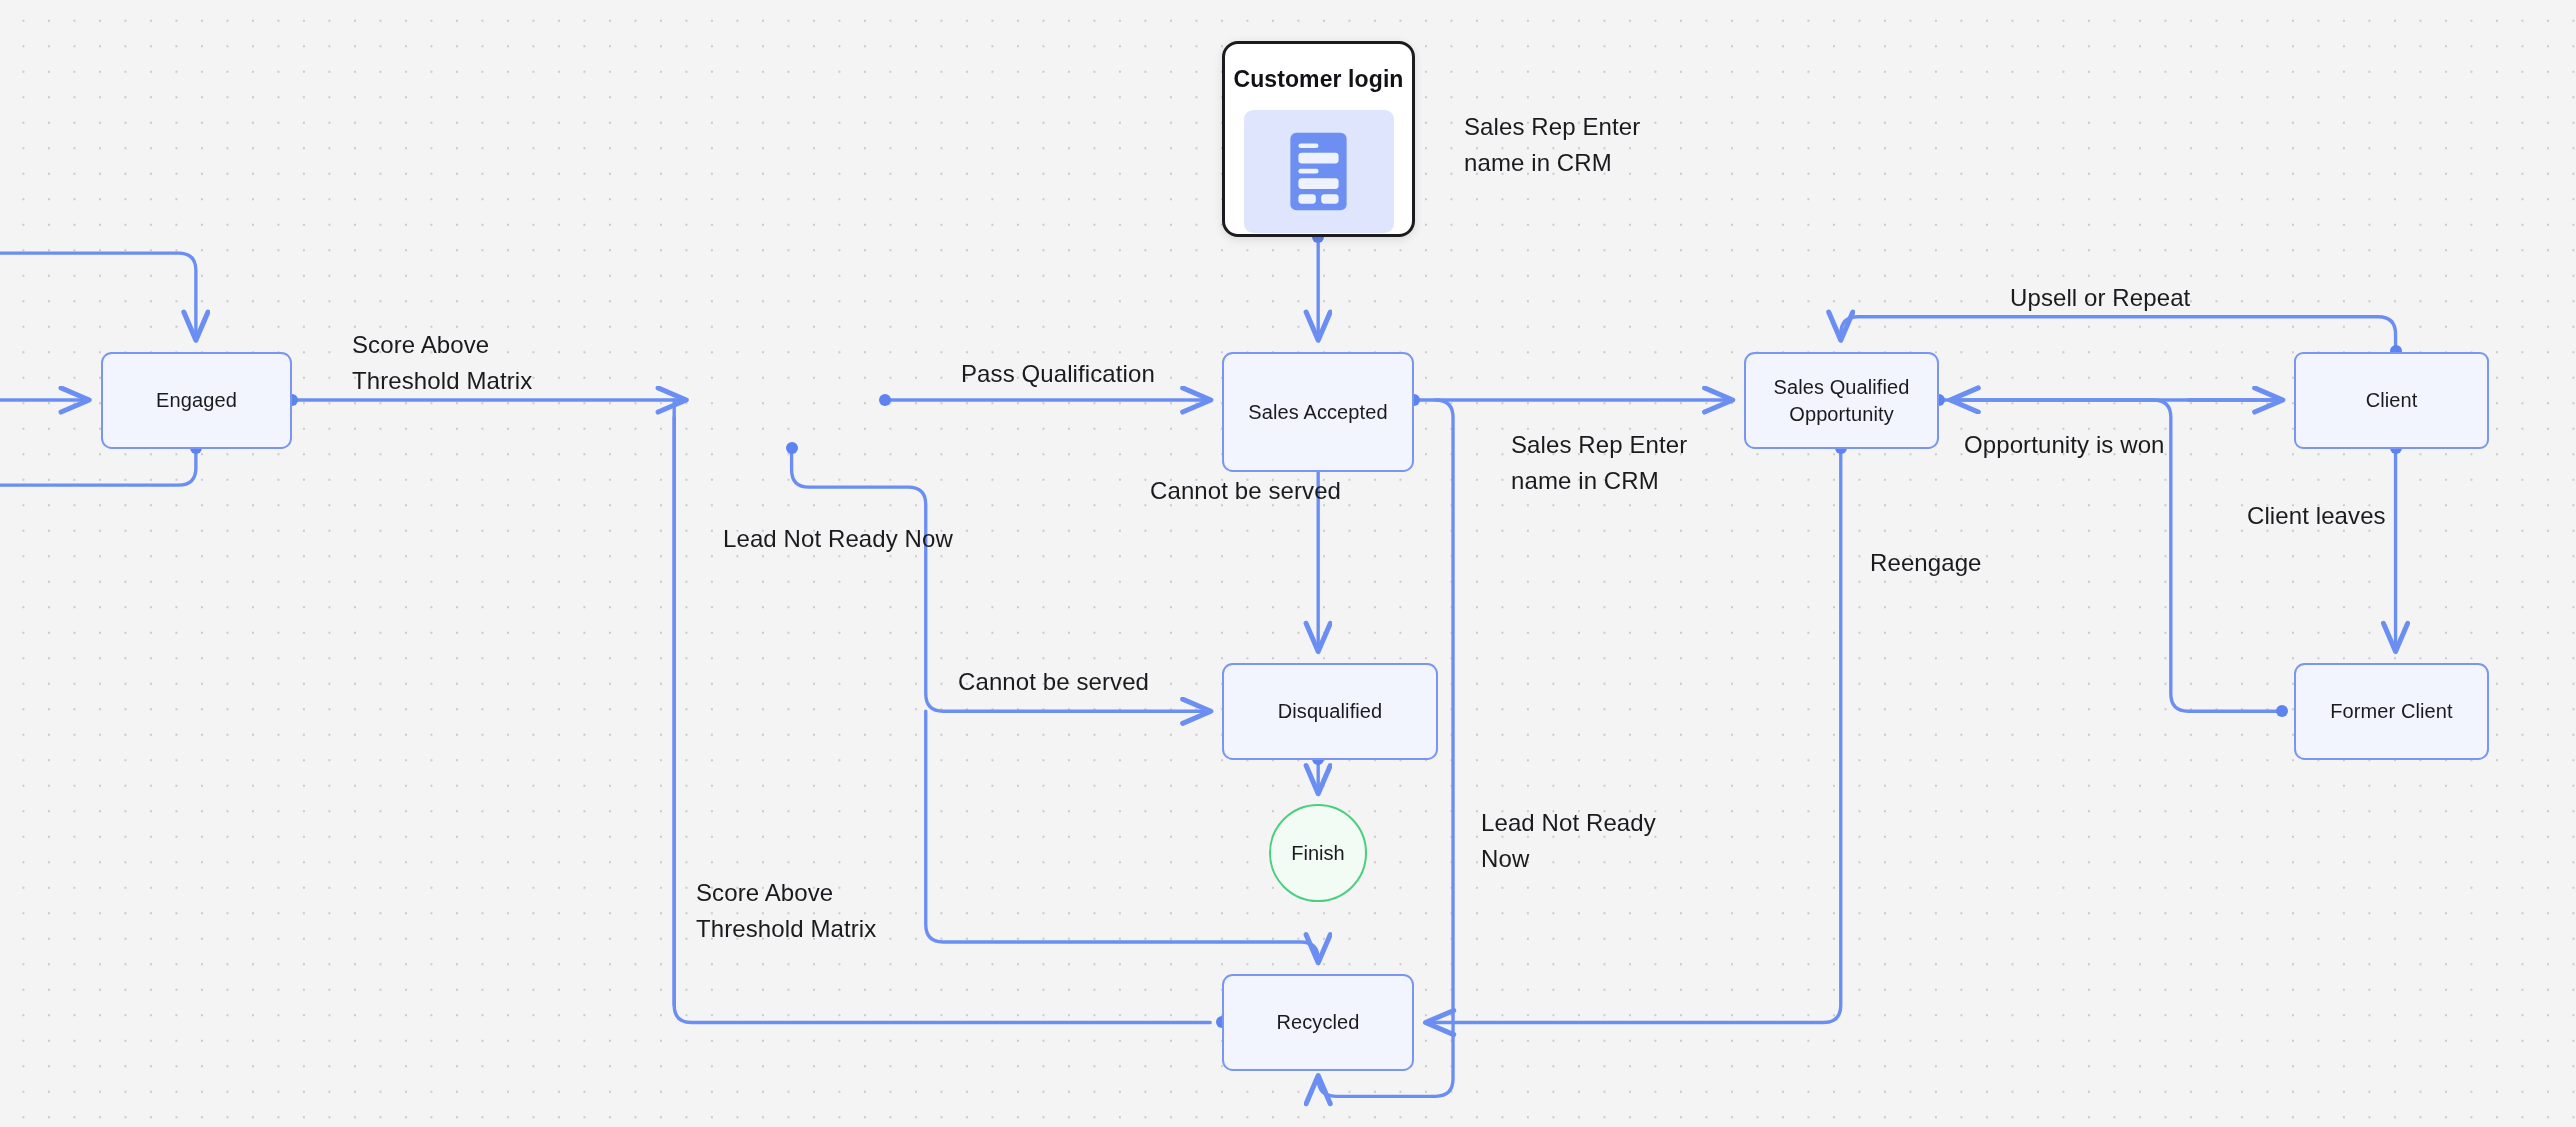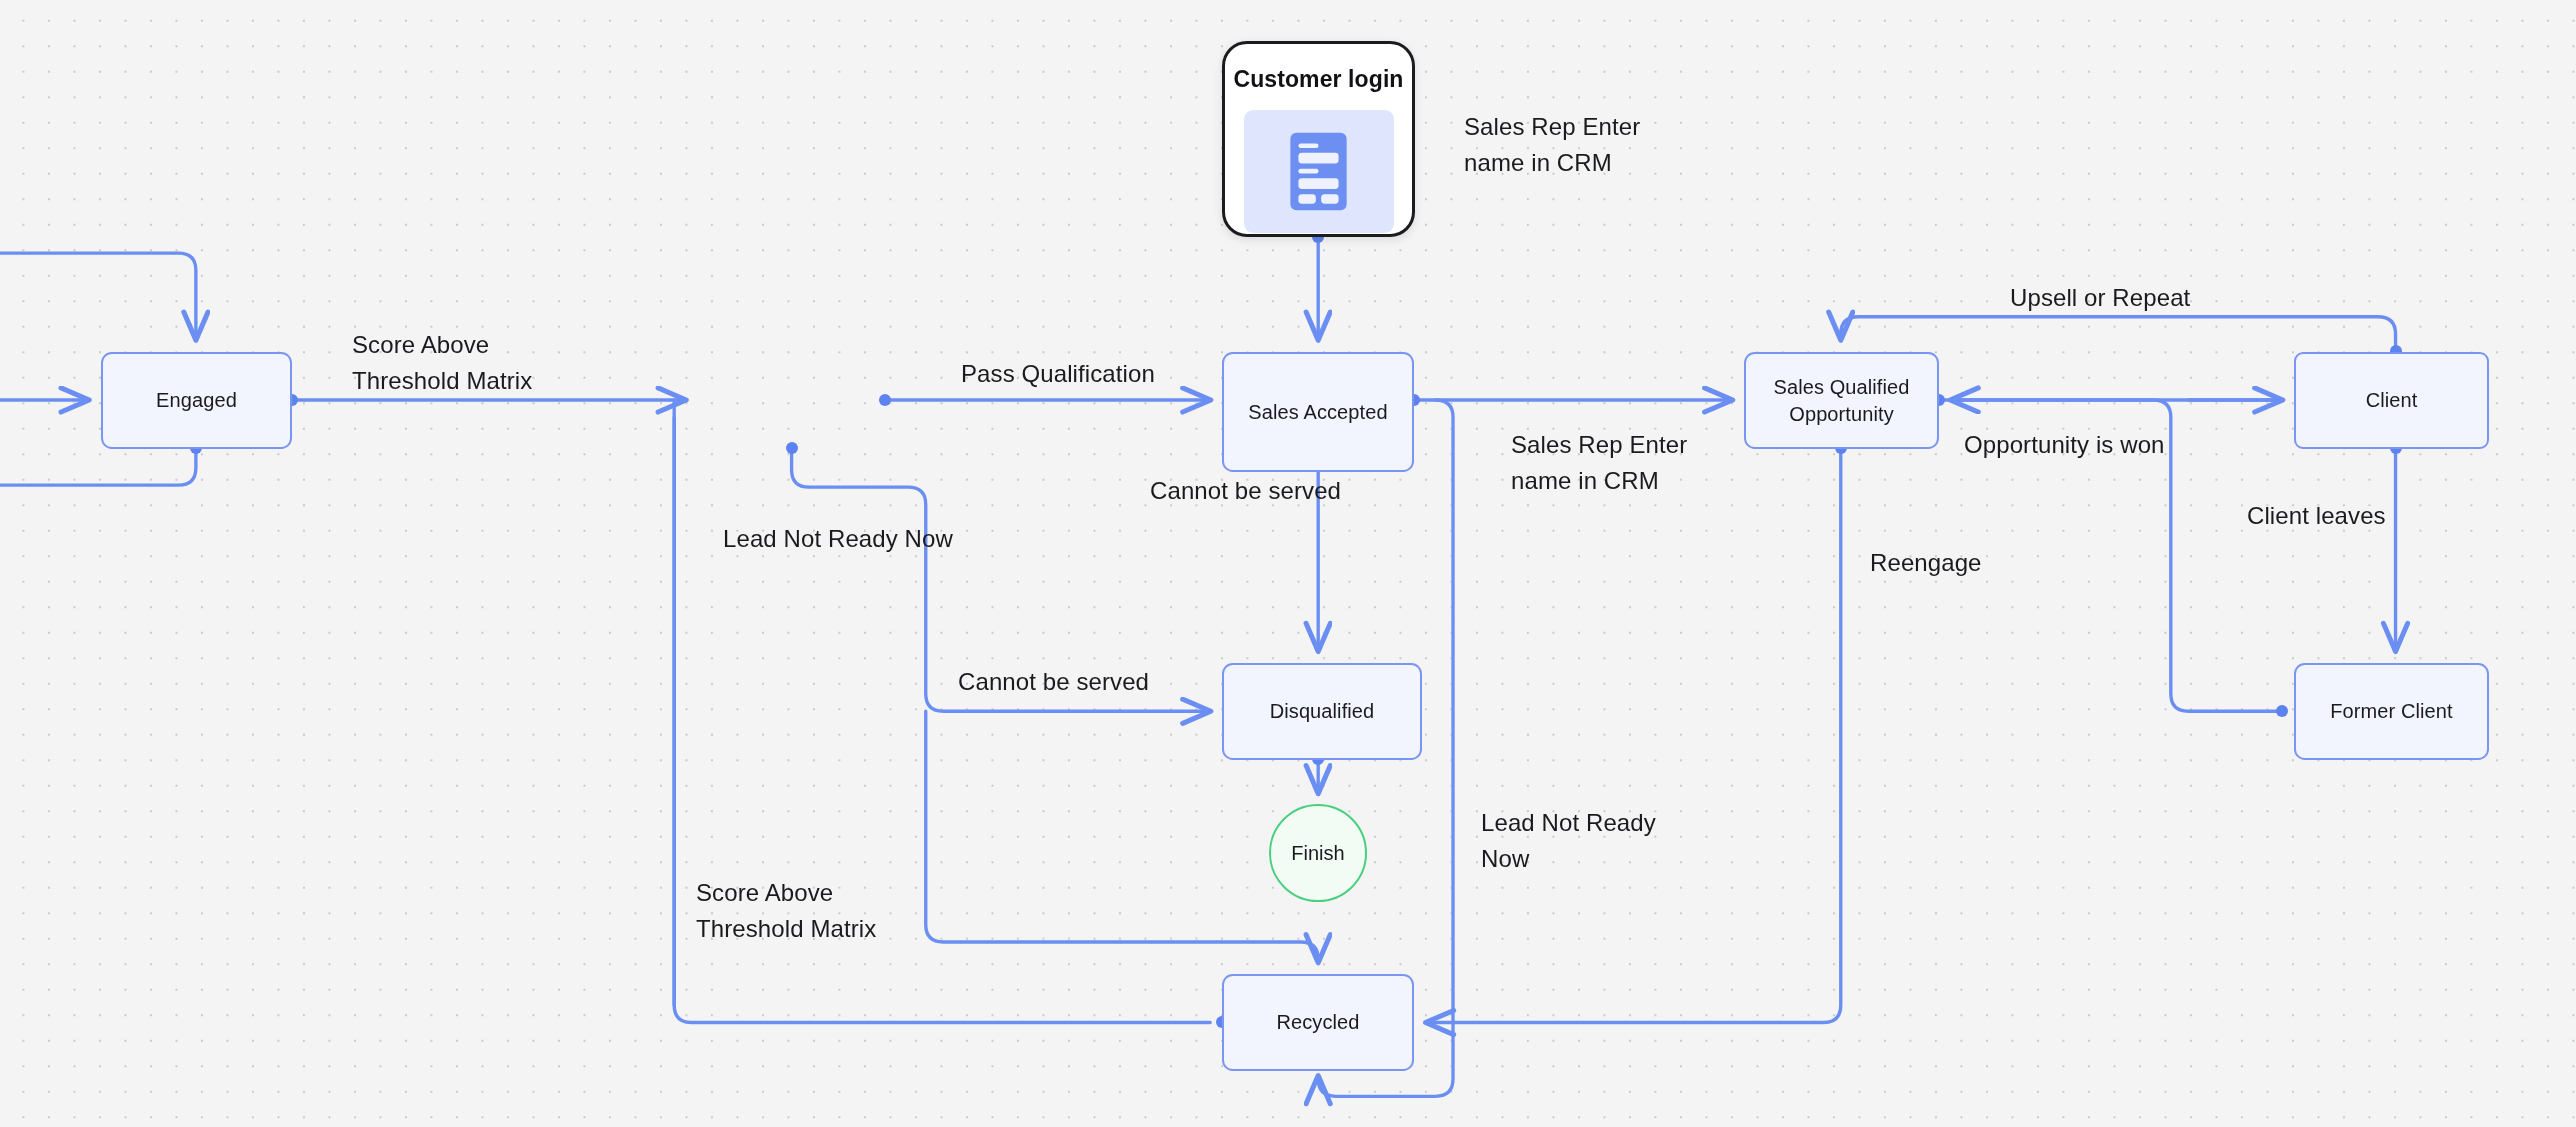--- a/index.html
+++ b/index.html
@@ -51,21 +51,21 @@
     justify-content: center;
     color: #1b1b1f;
     font-size: 20px;
   }
 
   
   .screen-card {
     position: absolute;
     background: #ffffff;
     border: 3.4px solid #1c1c20;
-    border-radius: 25px;
+    border-radius: 16px;
     display: flex;
     flex-direction: column;
     align-items: center;
     box-shadow: 0 2.7px 9.4px rgba(0,0,0,.10);
   }
   .screen-card-title {
     font-size: 23px;
     font-weight: bold;
     color: #121216;
     margin-top: 21.5px;
@@ -196,21 +196,21 @@
 
   <div class="node" style="left:1744px; top:352px; width:195px; height:97px;">
     <span class="node-label">Sales Qualified
 Opportunity</span>
   </div>
 
   <div class="node" style="left:2294px; top:352px; width:195px; height:97px;border-radius:9px;">
     <span class="node-label">Client</span>
   </div>
 
-  <div class="node" style="left:1222px; top:663px; width:200px; height:97px;">
+  <div class="node" style="left:1222px; top:663px; width:216px; height:97px;">
     <span class="node-label">Disqualified</span>
   </div>
 
   <div class="terminator" style="left:1269px; top:804px; width:98px; height:98px;">
     <span class="node-label">Finish</span>
   </div>
 
   <div class="node" style="left:1222px; top:974px; width:192px; height:97px;">
     <span class="node-label">Recycled</span>
   </div>

